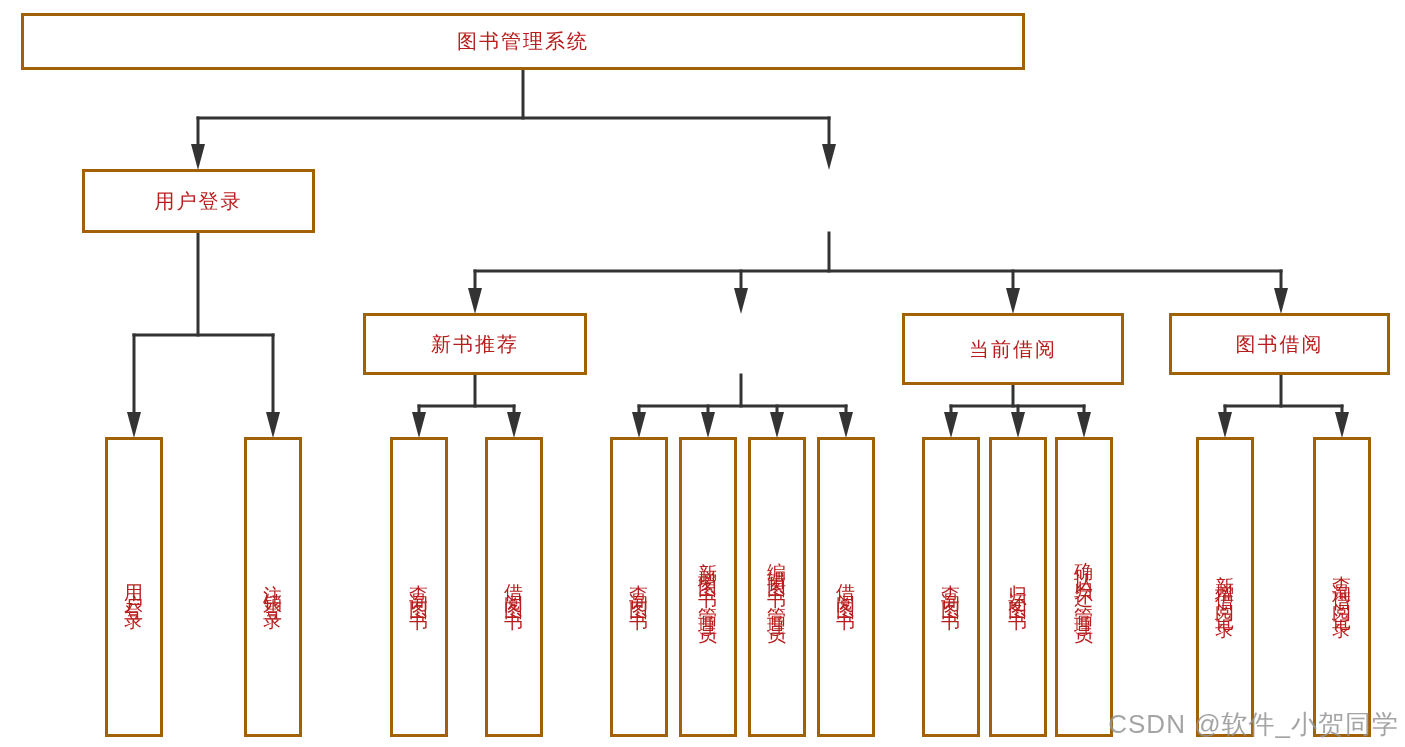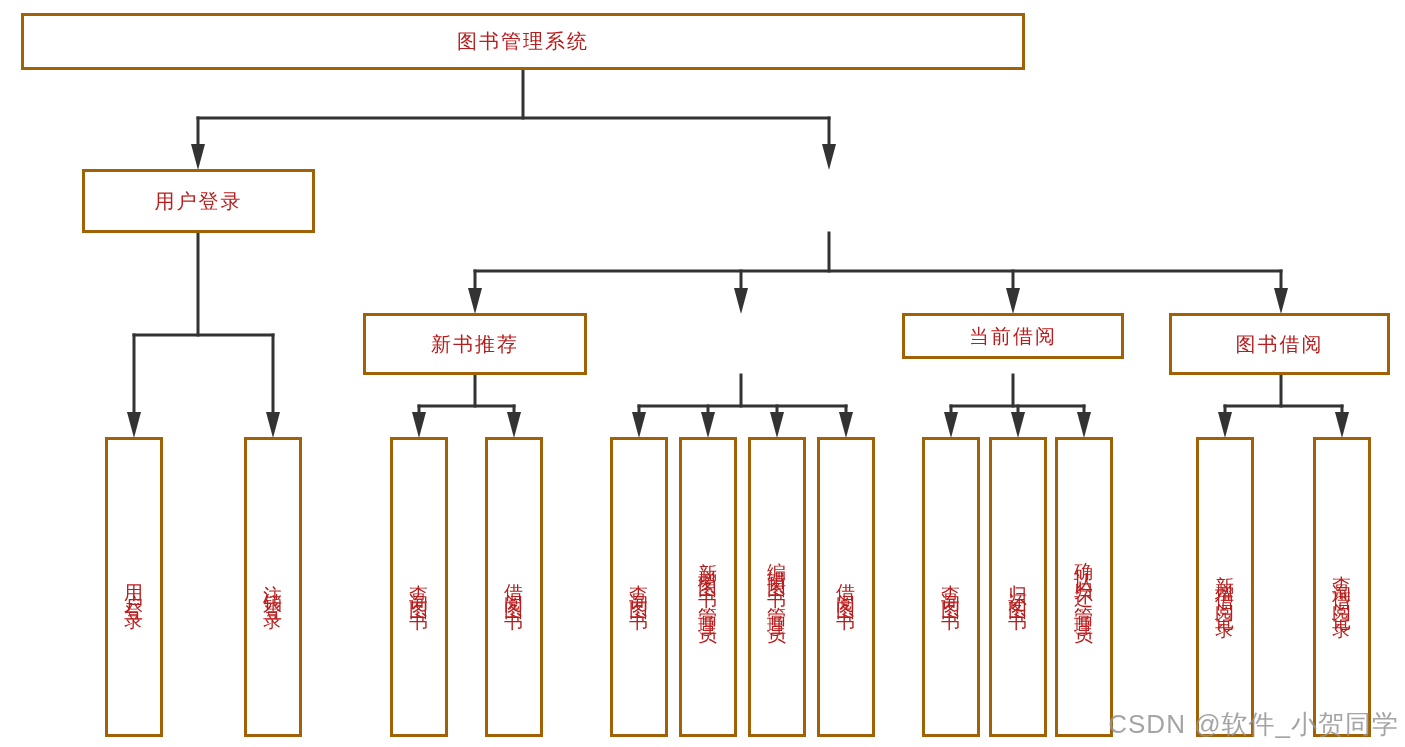--- a/index.html
+++ b/index.html
@@ -124,21 +124,21 @@
     <span class="lbl">图书管理系统</span>
   </div>
 
   <div class="box hbox" style="left:82px;top:169px;width:233px;height:64px">
     <span class="lbl">用户登录</span>
   </div>
 
   <div class="box hbox" style="left:363px;top:313px;width:224px;height:62px">
     <span class="lbl">新书推荐</span>
   </div>
-  <div class="box hbox" style="left:902px;top:313px;width:222px;height:46px">
+  <div class="box hbox" style="left:902px;top:313px;width:222px;height:72px">
     <span class="lbl">当前借阅</span>
   </div>
   <div class="box hbox" style="left:1169px;top:313px;width:221px;height:62px">
     <span class="lbl">图书借阅</span>
   </div>
 
   <div class="box vbox" style="left:105px;top:437px;width:58px;height:300px">
     <span class="lbl">用户登录</span>
   </div>
   <div class="box vbox" style="left:244px;top:437px;width:58px;height:300px">

